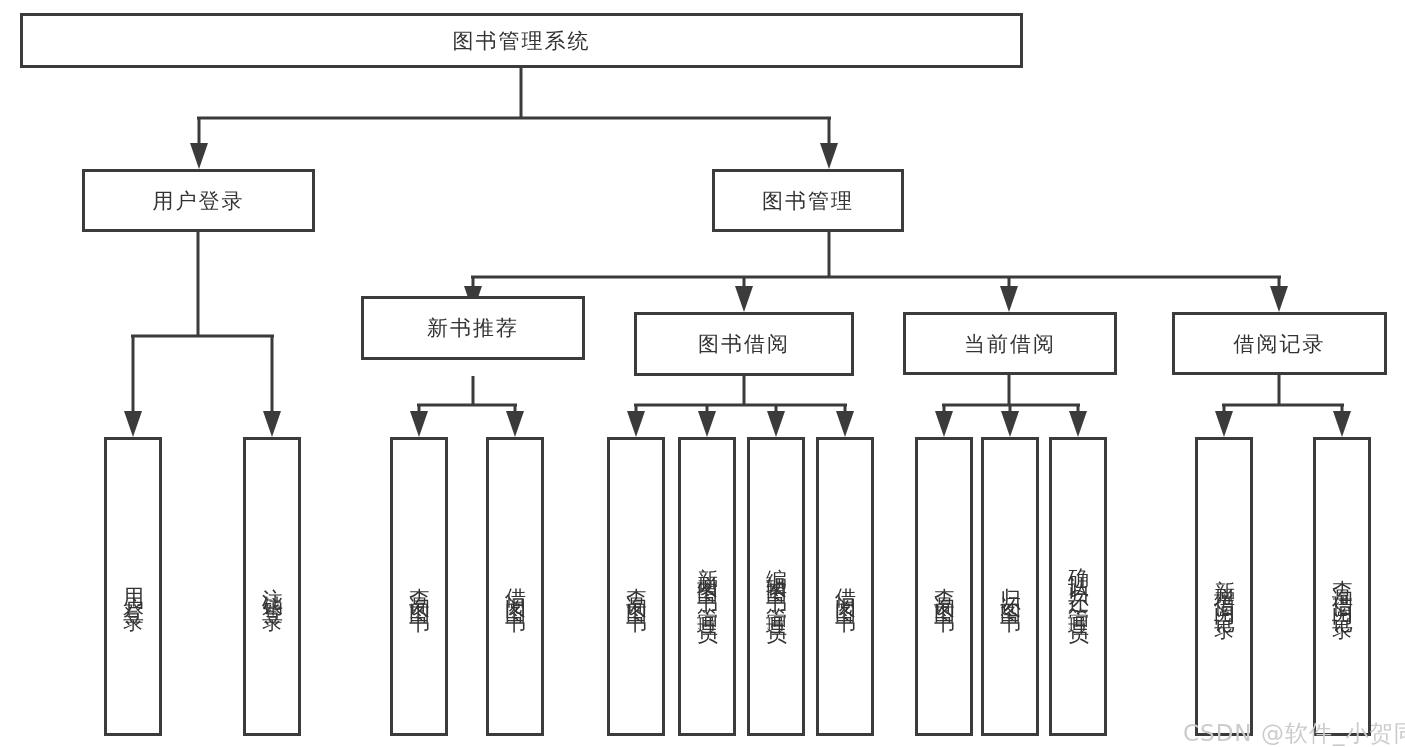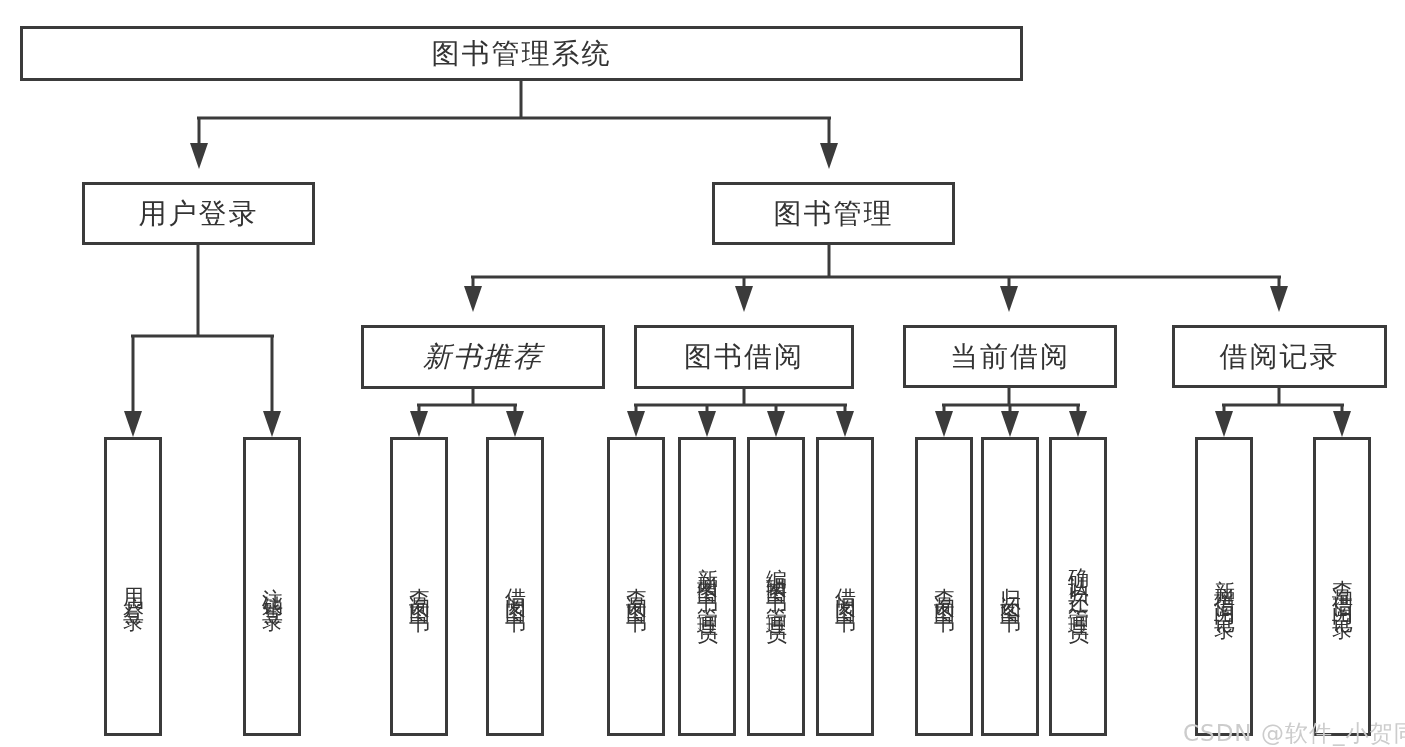--- a/index.html
+++ b/index.html
@@ -27,24 +27,23 @@
     box-sizing: border-box;
     background: #ffffff;
     border: 3px solid #3b3b3b;
     color: #333333;
     display: flex;
     align-items: center;
     justify-content: center;
     z-index: 2;
   }
   .hbox {
-    font-size: 28px;
+    font-size: 21px;
     letter-spacing: 2px;
     white-space: nowrap;
-    margin-top: 13px;
   }
   .root {
     left: 20px; top: 13px;
     width: 1003px; height: 55px;
   }
   .vbox {
     top: 437px;
     width: 58px;
     height: 299px;
     writing-mode: vertical-rl;
@@ -132,23 +131,23 @@
       <polygon points="1001,411 1019,411 1010,437"></polygon>
       <polygon points="1069,411 1087,411 1078,437"></polygon>
       <polygon points="1215,411 1233,411 1224,437"></polygon>
       <polygon points="1333,411 1351,411 1342,437"></polygon>
     </g>
   </svg>
 
   <div class="node hbox root">图书管理系统</div>
 
   <div class="node hbox" style="left:82px; top:169px; width:233px; height:63px;">用户登录</div>
-  <div class="node hbox" style="left:712px; top:169px; width:243px; height:63px;">图书管理</div>
+  <div class="node hbox" style="left:712px; top:169px; width:192px; height:63px;">图书管理</div>
 
-  <div class="node hbox" style="left:361px; top:312px; width:244px; height:64px;font-style:italic;">新书推荐</div>
+  <div class="node hbox" style="left:361px; top:296px; width:224px; height:64px;">新书推荐</div>
   <div class="node hbox" style="left:634px; top:312px; width:220px; height:64px;">图书借阅</div>
   <div class="node hbox" style="left:903px; top:312px; width:214px; height:63px;text-align:center;">当前借阅</div>
   <div class="node hbox" style="left:1172px; top:312px; width:215px; height:63px;">借阅记录</div>
 
   <div class="node vbox" style="left:104px;">用户登录</div>
   <div class="node vbox" style="left:243px;">注销登录</div>
 
   <div class="node vbox" style="left:390px;">查询图书</div>
   <div class="node vbox" style="left:486px;">借阅图书</div>
 

